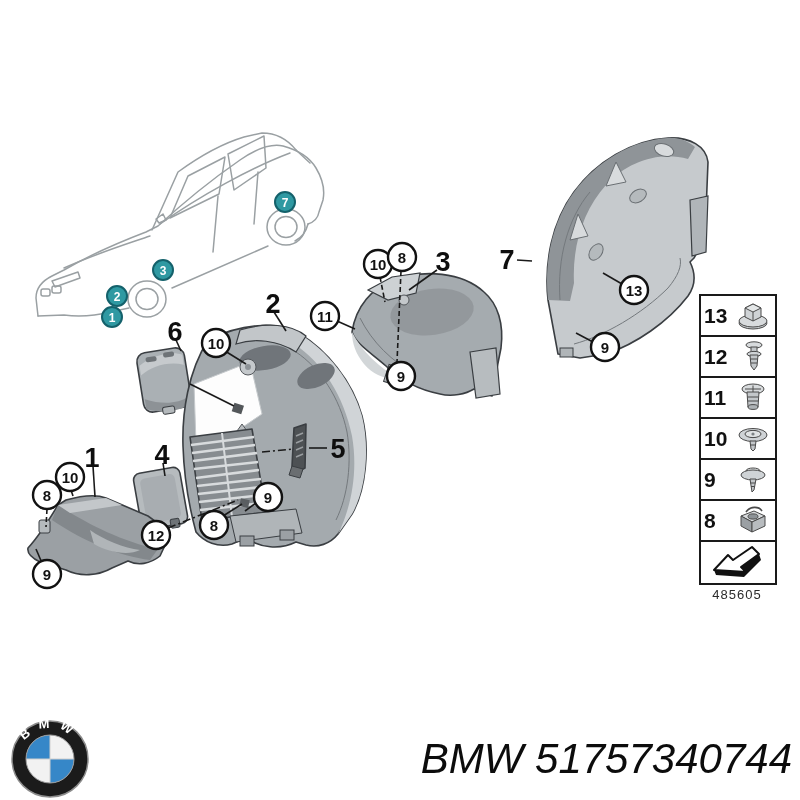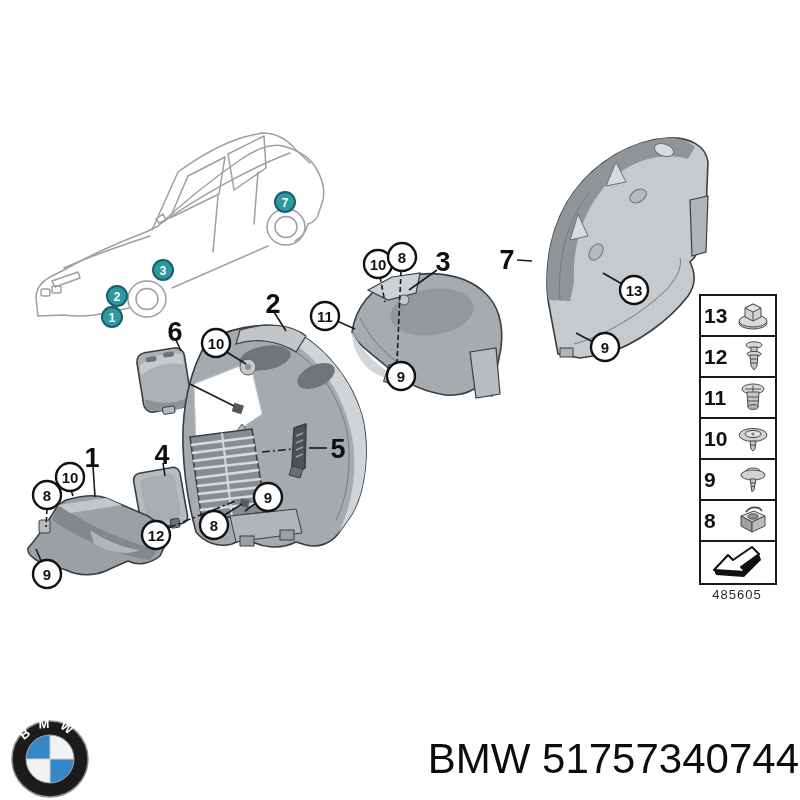--- a/index.html
+++ b/index.html
@@ -22,21 +22,21 @@
   .car{stroke:#9aa0a3;stroke-width:1.5;fill:none;stroke-linejoin:round;stroke-linecap:round;}
 
   .legend{position:absolute;left:699px;top:294px;width:74px;border:2px solid #1a1a1a;background:#fff;}
   .lg-row{height:41px;border-bottom:2px solid #1a1a1a;display:flex;align-items:center;padding:0 3px;box-sizing:border-box;}
   .lg-row:last-child{border-bottom:none;}
   .lg-num{font-size:21px;font-weight:bold;color:#111;line-height:1;}
   .lg-ic{margin-left:auto;display:flex;}
   .lg-arrow{justify-content:center;}
   .lg-code{position:absolute;left:697px;top:587px;width:80px;text-align:center;font-size:13px;color:#2b2b2b;letter-spacing:1px;}
 
-  .footer-part-number{position:absolute;top:735px;right:1px;font-size:42px;color:#0c0c0c;white-space:nowrap;}
+  .footer-part-number{position:absolute;top:735px;right:8px;font-size:42px;color:#0c0c0c;white-space:nowrap;font-style:italic;}
   .bmw-logo{position:absolute;left:10px;top:719px;}
 </style>
 </head>
 <body>
 
 <svg class="stage" width="800" height="715" viewBox="0 0 800 715">
 
   <g>
     <path class="car" d="M38,316 L36,298 C36,288 42,281 52,276 L64,270 C95,252 125,240 146,232 L158,226
                          C184,202 214,178 240,160 C256,149 270,143 283,146 C298,150 310,158 316,168

